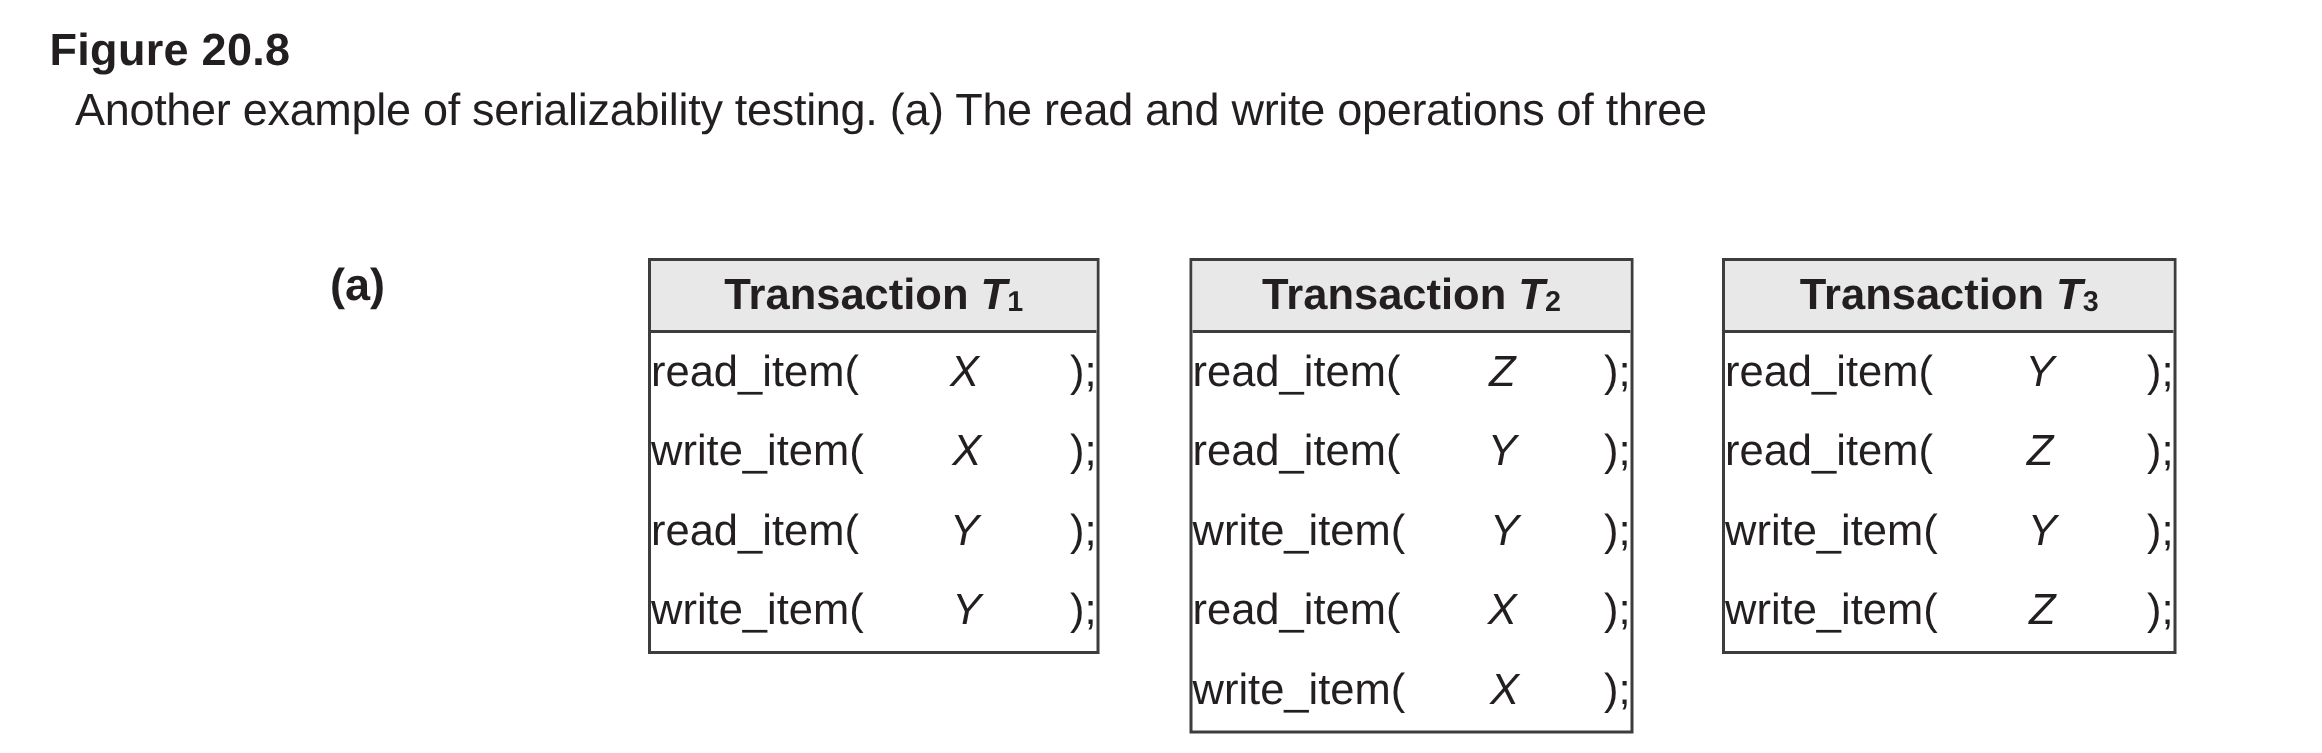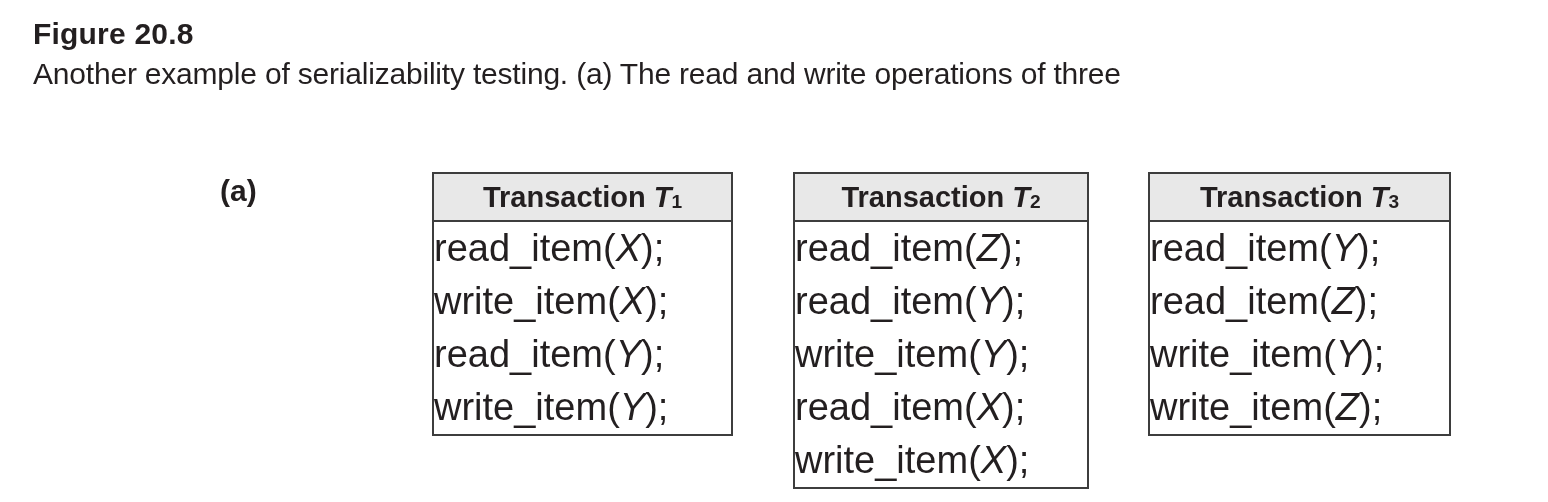--- a/index.html
+++ b/index.html
@@ -20,21 +20,21 @@
   .fig-label {
     position: absolute;
     left: 33px;
     top: 17px;
     font-size: 30px;
     font-weight: 700;
     letter-spacing: 0.2px;
   }
   .caption {
     position: absolute;
-    left: 33px;
+    left: 50px;
     top: 55px;
     font-size: 30px;
     line-height: 38px;
     letter-spacing: -0.2px;
   }
   .panel-label {
     position: absolute;
     left: 220px;
     top: 174px;
     font-size: 30px;
@@ -57,22 +57,22 @@
     align-items: center;
     justify-content: center;
     font-size: 29px;
     font-weight: 700;
     white-space: pre;
   }
   .txn-row {
     height: 53px;
     display: flex;
     align-items: center;
-    justify-content: flex-start;
-    font-size: 38px;
+    justify-content: space-between;
+    font-size: 29px;
     white-space: pre;
   }
   .ivar { font-style: italic; }
   .sub {
     font-size: 0.66em;
     position: relative;
     top: 0.28em;
     line-height: 0;
   }
 </style>

